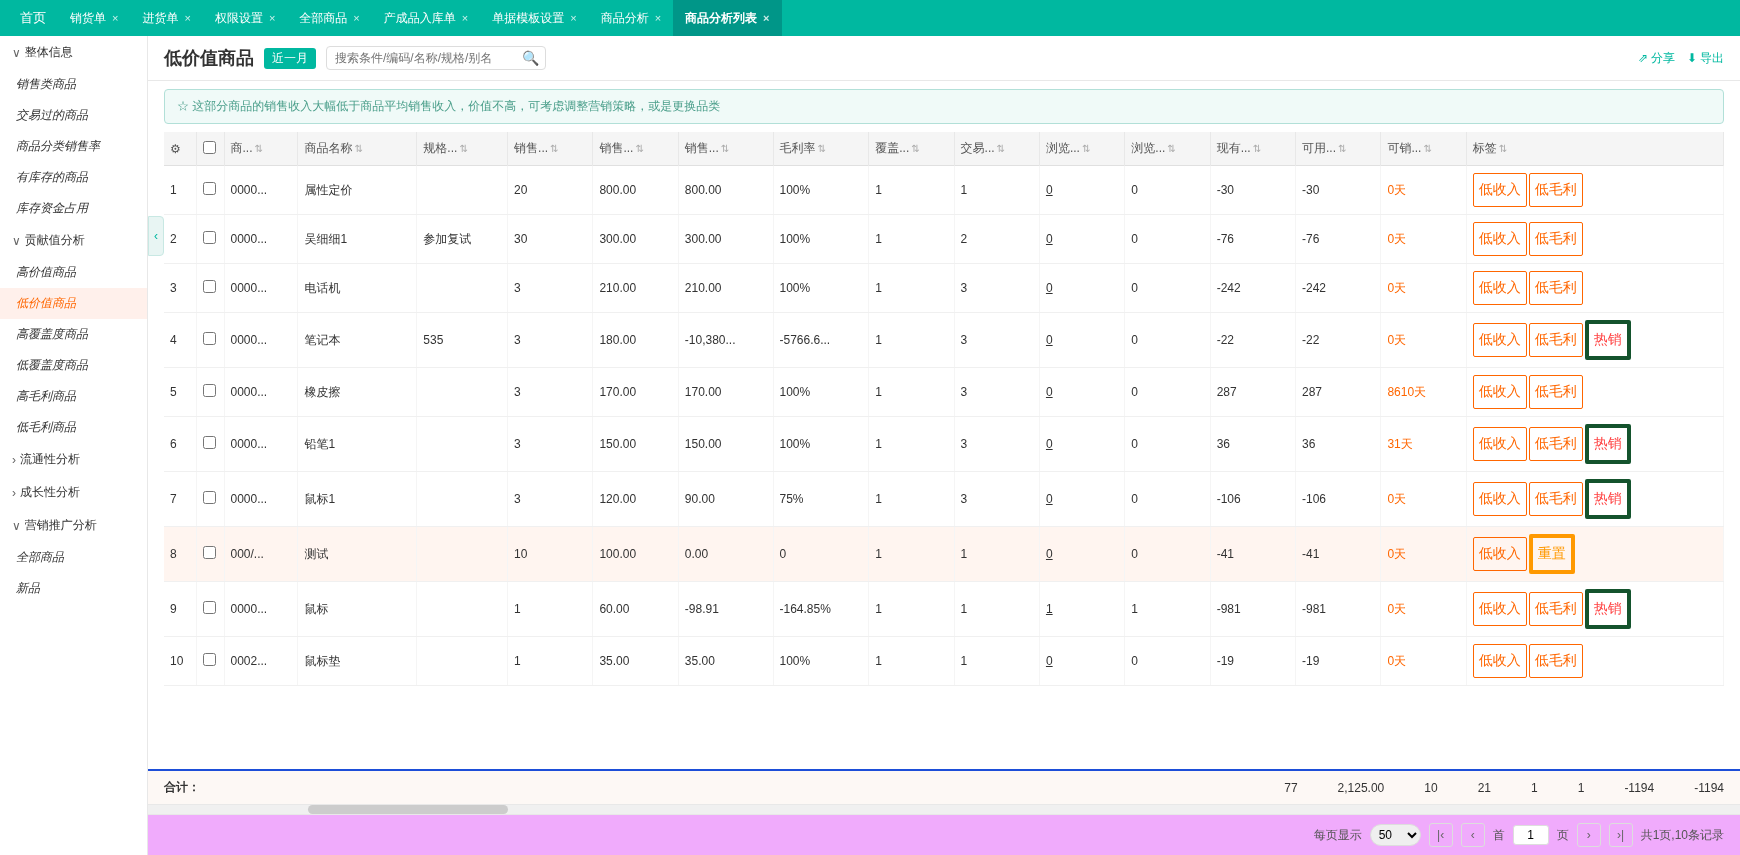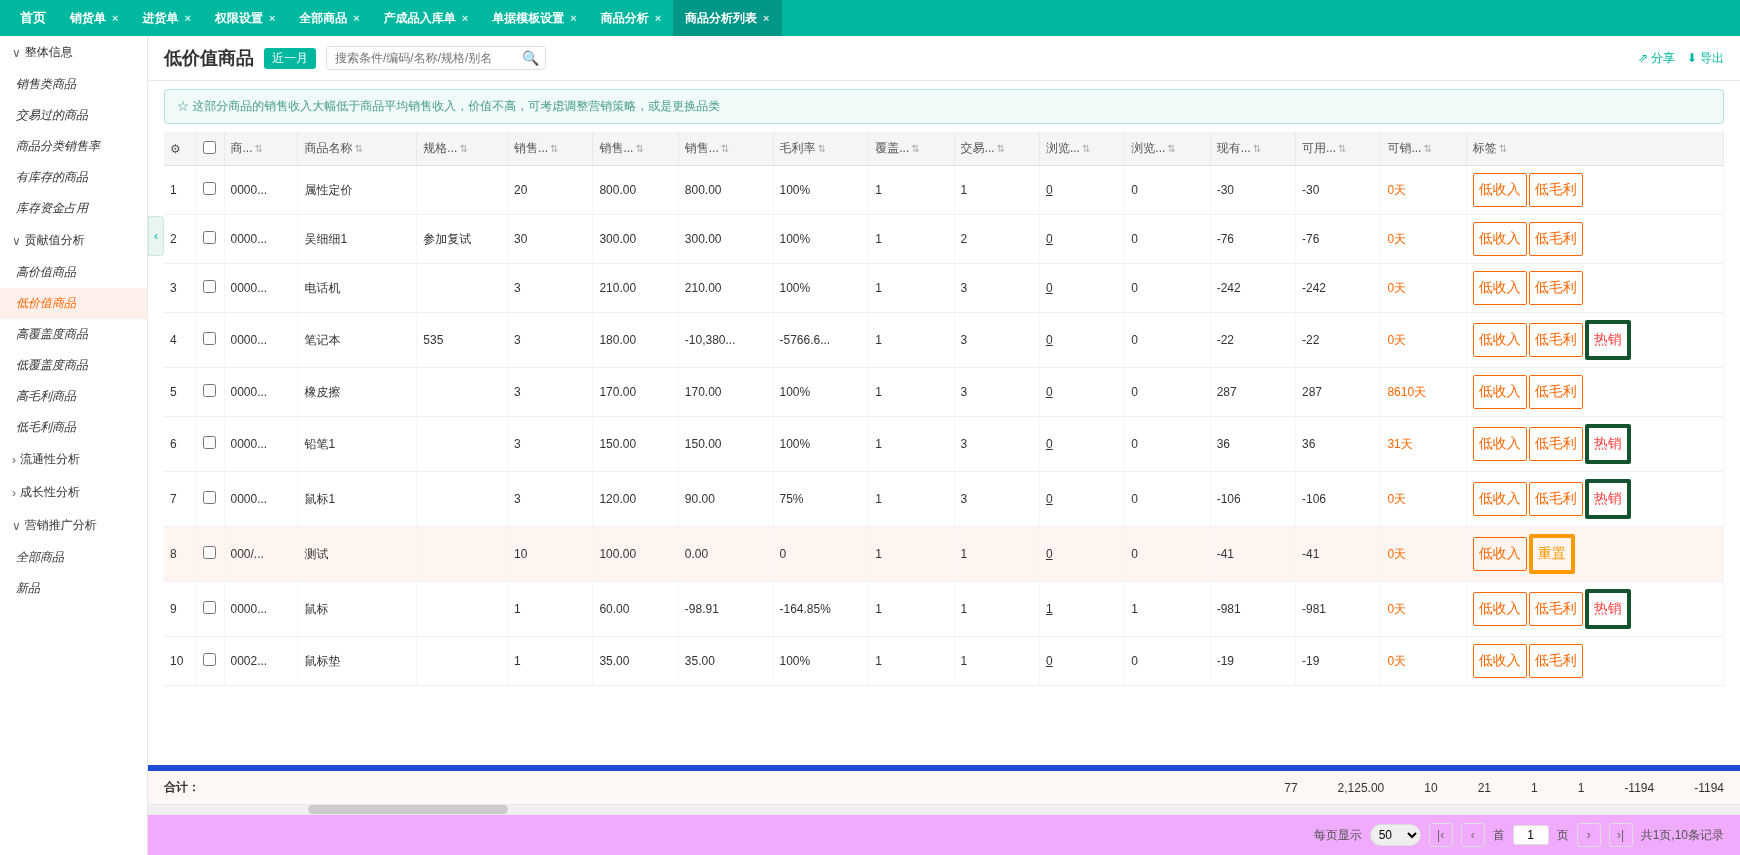--- a/index.html
+++ b/index.html
@@ -16,21 +16,20 @@
     }
     .nav-item {
       padding: 0 12px;
       height: 36px;
       display: flex;
       align-items: center;
       cursor: pointer;
       white-space: nowrap;
       font-size: 13px;
       color: white;
-      font-weight: bold;
     }
     .nav-item.active { background: #009688; font-weight: bold; }
     .nav-item .close-x { margin-left: 6px; font-size: 11px; opacity: 0.8; }
 
     
     .main-layout {
       display: flex;
       height: calc(100vh - 36px);
     }
 
@@ -189,21 +188,21 @@
       font-size: 14px;
       margin-right: 2px;
     }
     .tag-orange { color: #ff6600; border: 1px solid #ff6600; }
     .tag-red { color: #ff4444; border: 4px solid #14532d; }
     .underline { text-decoration: underline; cursor: pointer; }
     input[type=checkbox] { cursor: pointer; }
 
     
     .footer-bar {
-      border-top: 6px solid #1d4ed8;
+      border-top: 2px solid #1d4ed8;
       background: #fdf8f5;
       padding: 8px 16px;
       display: flex;
       align-items: center;
       gap: 20px;
       font-size: 12px;
     }
     .footer-label { color: #333; font-weight: bold; }
     .footer-values { display: flex; gap: 40px; color: #333; flex: 1; justify-content: flex-end; }
 

